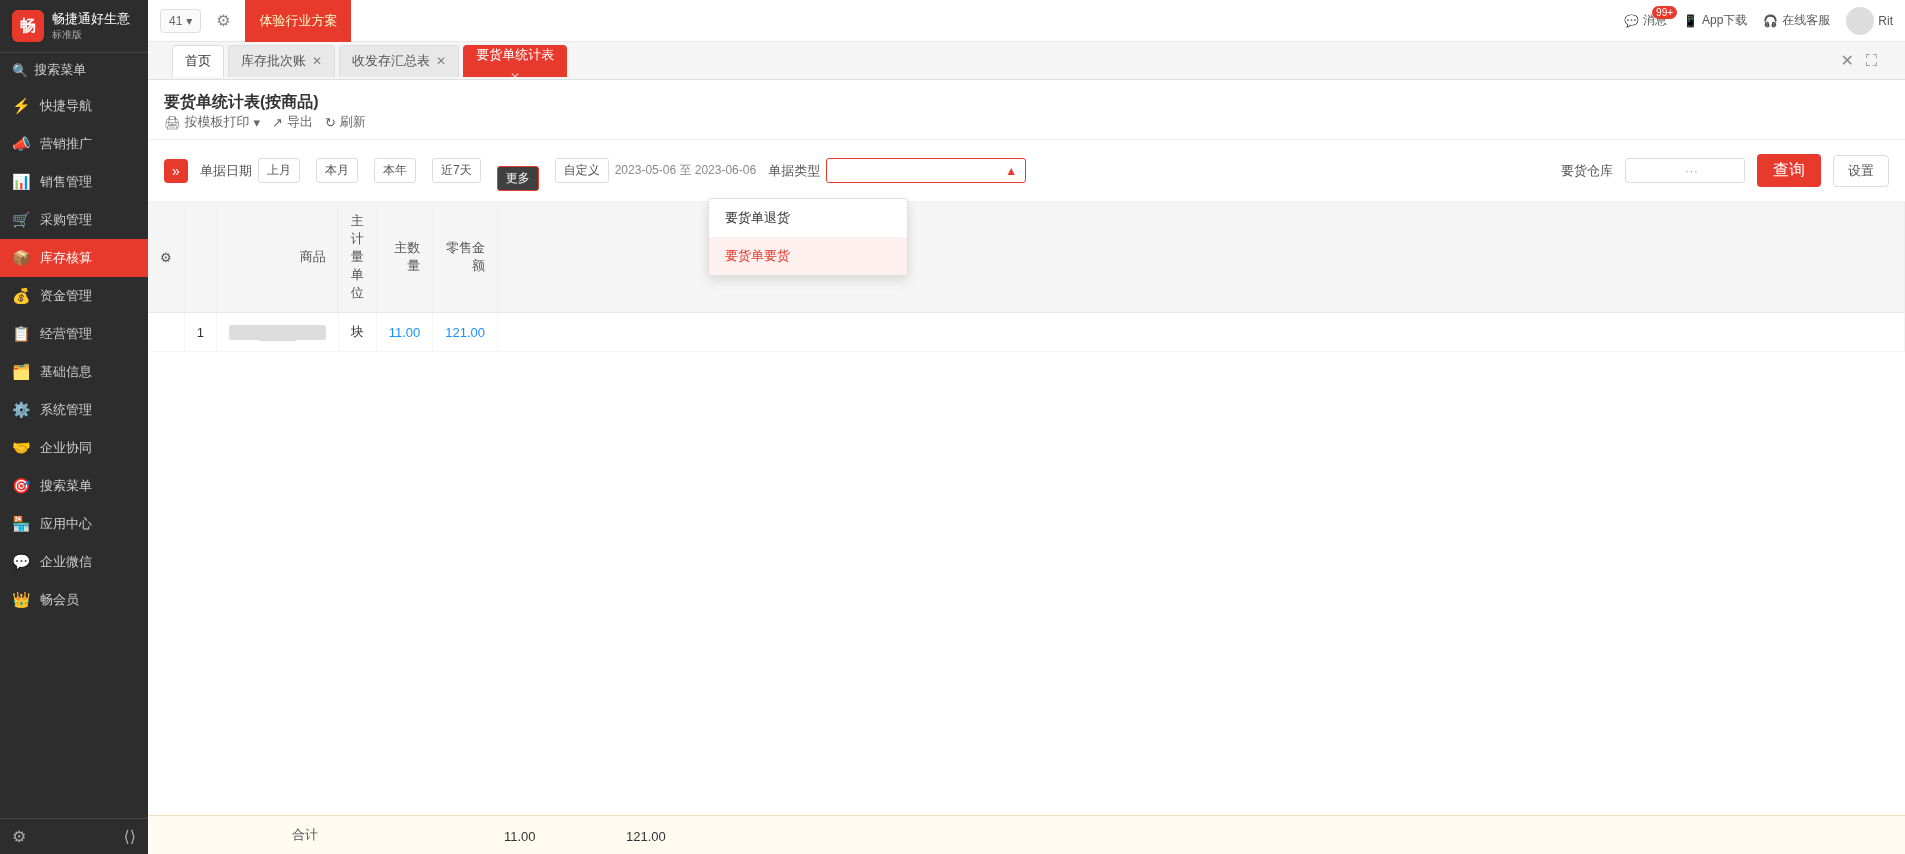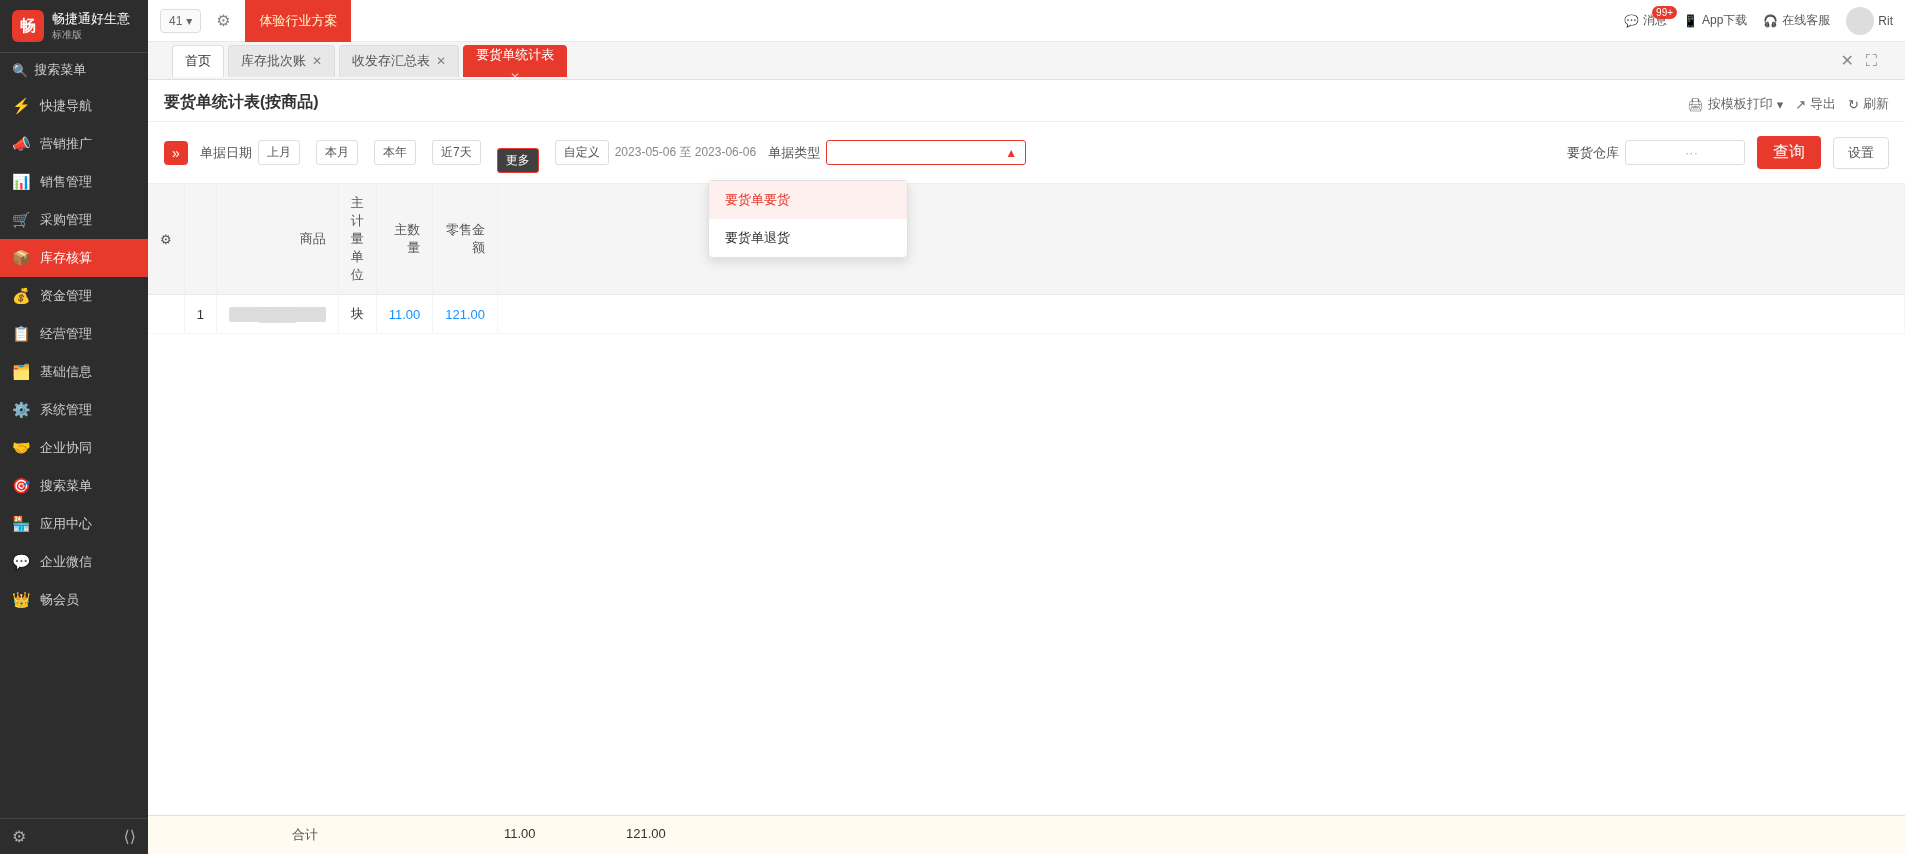--- a/index.html
+++ b/index.html
@@ -222,23 +222,24 @@
       flex: 1;
       overflow-y: auto;
       background: #fff;
       position: relative;
     }
 
     
     .page-header {
       padding: 12px 16px 8px;
       display: flex;
-      align-items: flex-end;
+      align-items: flex-start;
       justify-content: space-between;
       border-bottom: 1px solid #f0f0f0;
+      flex-direction: column;
     }
     .page-title {
       font-size: 16px;
       font-weight: bold;
       color: #333;
     }
     .page-actions {
       display: flex;
       align-items: center;
       gap: 12px;
@@ -334,21 +335,21 @@
       flex: 1;
       cursor: pointer;
     }
     .filter-select .arrow {
       color: #e8392d;
       font-size: 12px;
     }
     .warehouse-group {
       display: flex;
       align-items: center;
-      gap: 6px;
+      gap: 12px;
     }
     .warehouse-select {
       display: flex;
       align-items: center;
       border: 1px solid #ddd;
       border-radius: 3px;
       padding: 4px 8px;
       min-width: 120px;
       background: #fff;
       cursor: pointer;
@@ -424,21 +425,21 @@
     .data-table td:first-child { text-align: center; color: #888; }
     .table-settings-col { width: 40px; text-align: center !important; }
     .cell-link { color: #1890ff; cursor: pointer; }
 
     
     .table-footer {
       background: #fffbf0;
       border-top: 1px solid #f0e0c0;
       padding: 10px 12px;
       display: flex;
-      align-items: flex-start;
+      align-items: flex-end;
       gap: 22px;
     }
     .footer-cell {
       font-size: 13px;
       color: #333;
     }
     .footer-cell.label { color: #555; min-width: 48px; }
     .footer-spacer { flex: 1; }
   </style>
 </head>
@@ -628,22 +629,22 @@
         <div class="warehouse-select">
           <span></span>
           <span>···</span>
         </div>
       </div>
 
       <button class="query-btn">查询</button>
       <button class="settings-filter-btn">设置</button>
 
       <div class="dropdown-overlay">
+        <div class="dropdown-item">要货单退货</div>
         <div class="dropdown-item selected">要货单要货</div>
-        <div class="dropdown-item">要货单退货</div>
       </div>
     </div>
 
     <div class="table-container">
       <table class="data-table">
         <thead>
           <tr>
             <th class="table-settings-col">⚙</th>
             <th></th>
             <th>商品</th>

